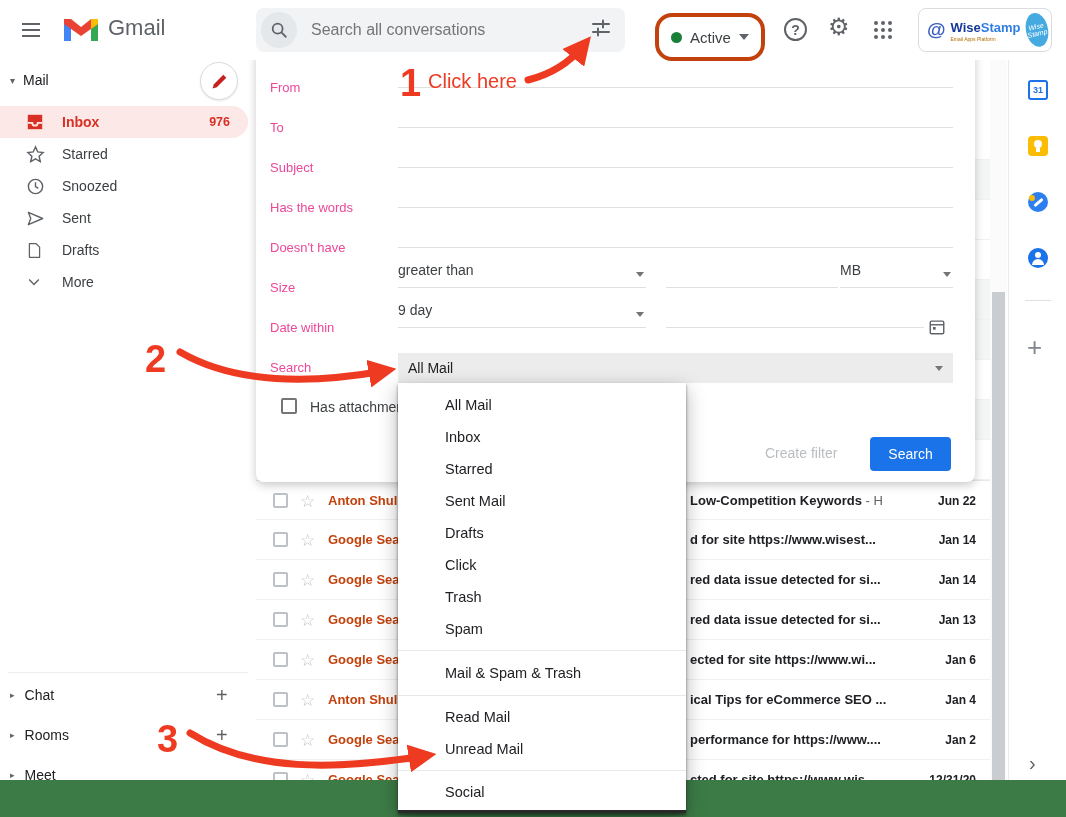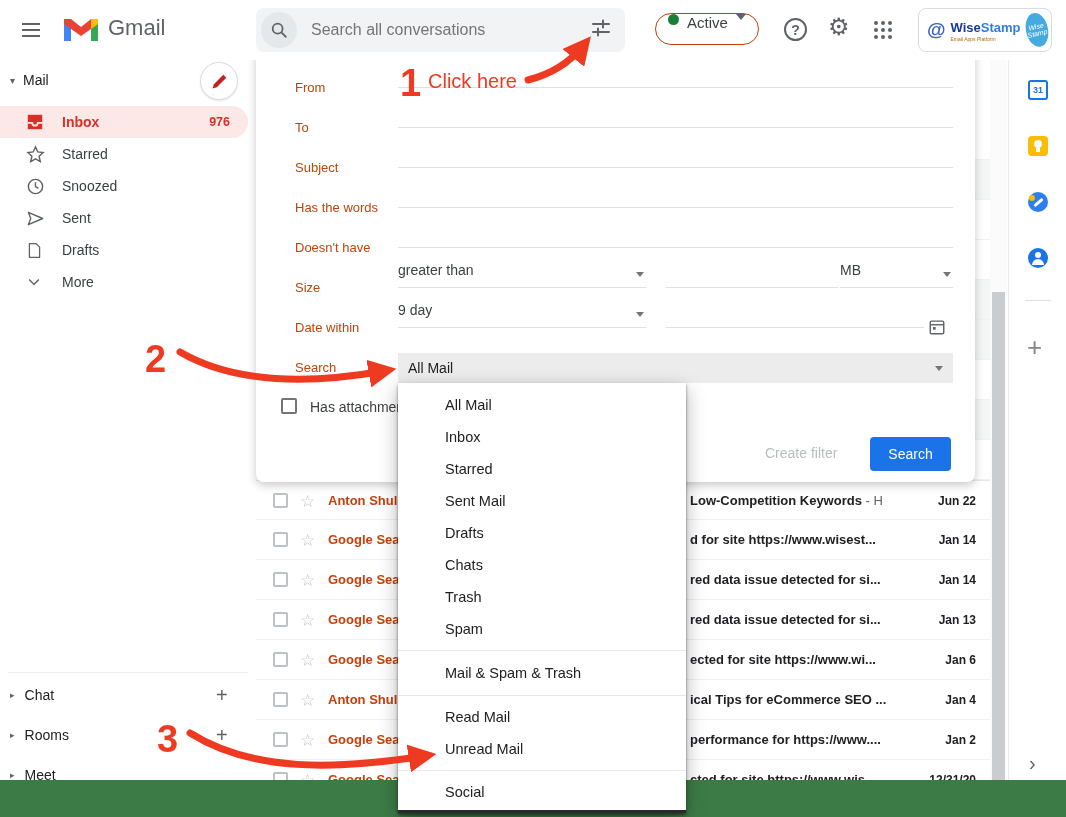--- a/index.html
+++ b/index.html
@@ -10,21 +10,21 @@
   
   .topbar { position:absolute; left:0; top:0; width:1066px; height:60px; background:#fff; z-index:15; }
   .hamburger { position:absolute; left:22px; top:19px; width:24px; height:22px; cursor:pointer; }
   .hamburger span { display:block; width:18px; height:2px; background:#5f6368; margin:4px 0; }
   .gmail-logo { position:absolute; left:64px; top:15px; display:flex; align-items:center; gap:10px; }
   .gmail-word { font-size:22px; color:#5f6368; }
   .searchbar { position:absolute; left:256px; top:8px; width:369px; height:44px; background:#f1f3f4; border-radius:8px; display:flex; align-items:center; }
   .search-circle { width:36px; height:36px; margin-left:5px; border-radius:50%; background:#e4e8ea; display:flex; align-items:center; justify-content:center; }
   .searchbar input { flex:1; border:none; outline:none; background:transparent; font-size:16px; color:#5f6368; padding-left:14px; font-family:"Liberation Sans",sans-serif; }
   .tune-btn { margin-right:14px; cursor:pointer; }
-  .active-chip { position:absolute; left:655px; top:13px; height:32px; padding:0 12px 0 12px; border:1px solid #c2410c; border-radius:17px; background:#fff; display:flex; align-items:flex-start; gap:8px; cursor:pointer; }
+  .active-chip { position:absolute; left:655px; top:13px; height:48px; padding:0 12px 0 12px; border:4px solid #c2410c; border-radius:17px; background:#fff; display:flex; align-items:center; gap:8px; cursor:pointer; }
   .green-dot { width:11px; height:11px; border-radius:50%; background:#188038; }
   .active-chip .lbl { font-size:15px; color:#3c4043; }
   .caret-down { width:0; height:0; border-left:5px solid transparent; border-right:5px solid transparent; border-top:6px solid #5f6368; }
   .help-btn { position:absolute; left:784px; top:18px; width:23px; height:23px; border:2px solid #5f6368; border-radius:50%; color:#5f6368; font-size:14px; font-weight:bold; display:flex; align-items:center; justify-content:center; cursor:pointer; }
   .gear-btn { position:absolute; left:828px; top:15px; font-size:24px; color:#5f6368; cursor:pointer; line-height:1; }
   .apps-grid { position:absolute; left:874px; top:21px; width:20px; height:20px; display:grid; grid-template-columns:repeat(3,4px); grid-template-rows:repeat(3,4px); gap:3px; cursor:pointer; }
   .apps-grid i { background:#5f6368; border-radius:50%; }
   .wisestamp { position:absolute; left:918px; top:8px; width:134px; height:44px; border:1px solid #dadce0; border-radius:8px; background:#fff; display:flex; align-items:center; padding:0 4px 0 8px; gap:5px; }
   .ws-at { font-size:19px; font-weight:bold; color:#3b5fc0; }
   .ws-text { line-height:1; }
@@ -87,21 +87,21 @@
   .contacts-icon::before { content:""; position:absolute; left:4px; top:11px; width:12px; height:6px; border-radius:6px 6px 0 0; background:#fff; }
   .rb-divider { position:absolute; left:16px; top:240px; width:26px; border-top:1px solid #e0e0e0; }
   .rb-plus { position:absolute; left:18px; top:272px; font-size:26px; color:#80868b; font-weight:300; cursor:pointer; }
   .rb-chevron { position:absolute; left:20px; top:692px; font-size:20px; color:#5f6368; cursor:pointer; }
 
   
   .green-bar { position:absolute; left:0; top:780px; width:1066px; height:37px; background:#3c7b46; z-index:5; }
 
   
   .filter-panel { position:absolute; left:256px; top:52px; width:719px; height:430px; background:#fff; box-shadow:0 3px 10px rgba(0,0,0,.22); border-radius:0 0 8px 8px; z-index:10; }
-  .f-label { position:absolute; left:39px; font-size:13px; color:#c2410c;text-align:center; }
+  .f-label { position:absolute; left:14px; font-size:13px; color:#ec4899;text-align:center; }
   .f-underline { position:absolute; border-bottom:1px solid #e0e0e0; height:26px; }
   .f-input { width:100%; height:100%; border:none; outline:none; font-size:14px; color:#202124; background:transparent; font-family:"Liberation Sans",sans-serif; }
   .f-select { position:absolute; height:26px; border-bottom:1px solid #e0e0e0; font-size:14px; color:#3c4043; cursor:pointer; }
   .f-select .sel-caret { position:absolute; right:2px; top:10px; width:0; height:0; border-left:4.5px solid transparent; border-right:4.5px solid transparent; border-top:5.5px solid #757575; }
   .search-select { position:absolute; left:142px; top:301px; width:555px; height:30px; background:#ececec; font-size:14px; color:#202124; line-height:30px; padding-left:10px; cursor:pointer; }
   .search-select .sel-caret { position:absolute; right:10px; top:13px; width:0; height:0; border-left:4.5px solid transparent; border-right:4.5px solid transparent; border-top:5.5px solid #757575; }
   .att-checkbox { position:absolute; left:25px; top:346px; width:16px; height:16px; border:2px solid #757575; border-radius:2px; cursor:pointer; }
   .att-label { position:absolute; left:54px; top:347px; font-size:14px; color:#3c4043; }
   .create-filter { position:absolute; left:509px; top:393px; font-size:14px; color:#b9bdc2; cursor:default; }
   .search-btn { position:absolute; left:614px; top:385px; width:81px; height:34px; background:#1a73e8; color:#fff; font-size:14px; border:none; border-radius:4px; cursor:pointer; font-family:"Liberation Sans",sans-serif; }
@@ -423,21 +423,21 @@
     <span class="create-filter">Create filter</span>
     <button class="search-btn">Search</button>
   </div>
 
   <div class="dropdown">
     <div class="dd-item">All Mail</div>
     <div class="dd-item">Inbox</div>
     <div class="dd-item">Starred</div>
     <div class="dd-item">Sent Mail</div>
     <div class="dd-item">Drafts</div>
-    <div class="dd-item">Chats</div>
+    <div class="dd-item">Click</div>
     <div class="dd-item">Trash</div>
     <div class="dd-item">Spam</div>
     <div class="dd-divider"></div>
     <div class="dd-item tall">Mail &amp; Spam &amp; Trash</div>
     <div class="dd-divider"></div>
     <div class="dd-item">Read Mail</div>
     <div class="dd-item">Unread Mail</div>
     <div class="dd-divider"></div>
     <div class="dd-item">Social</div>
   </div>

